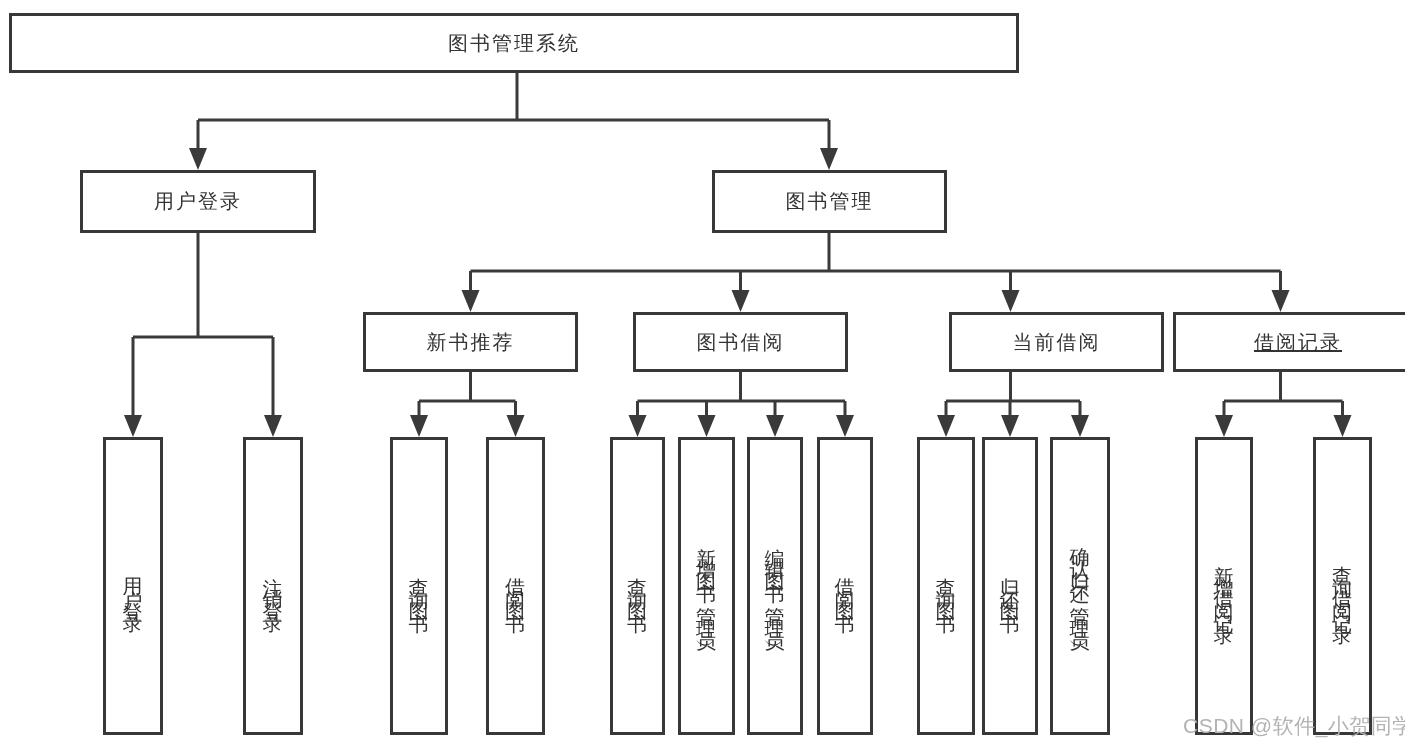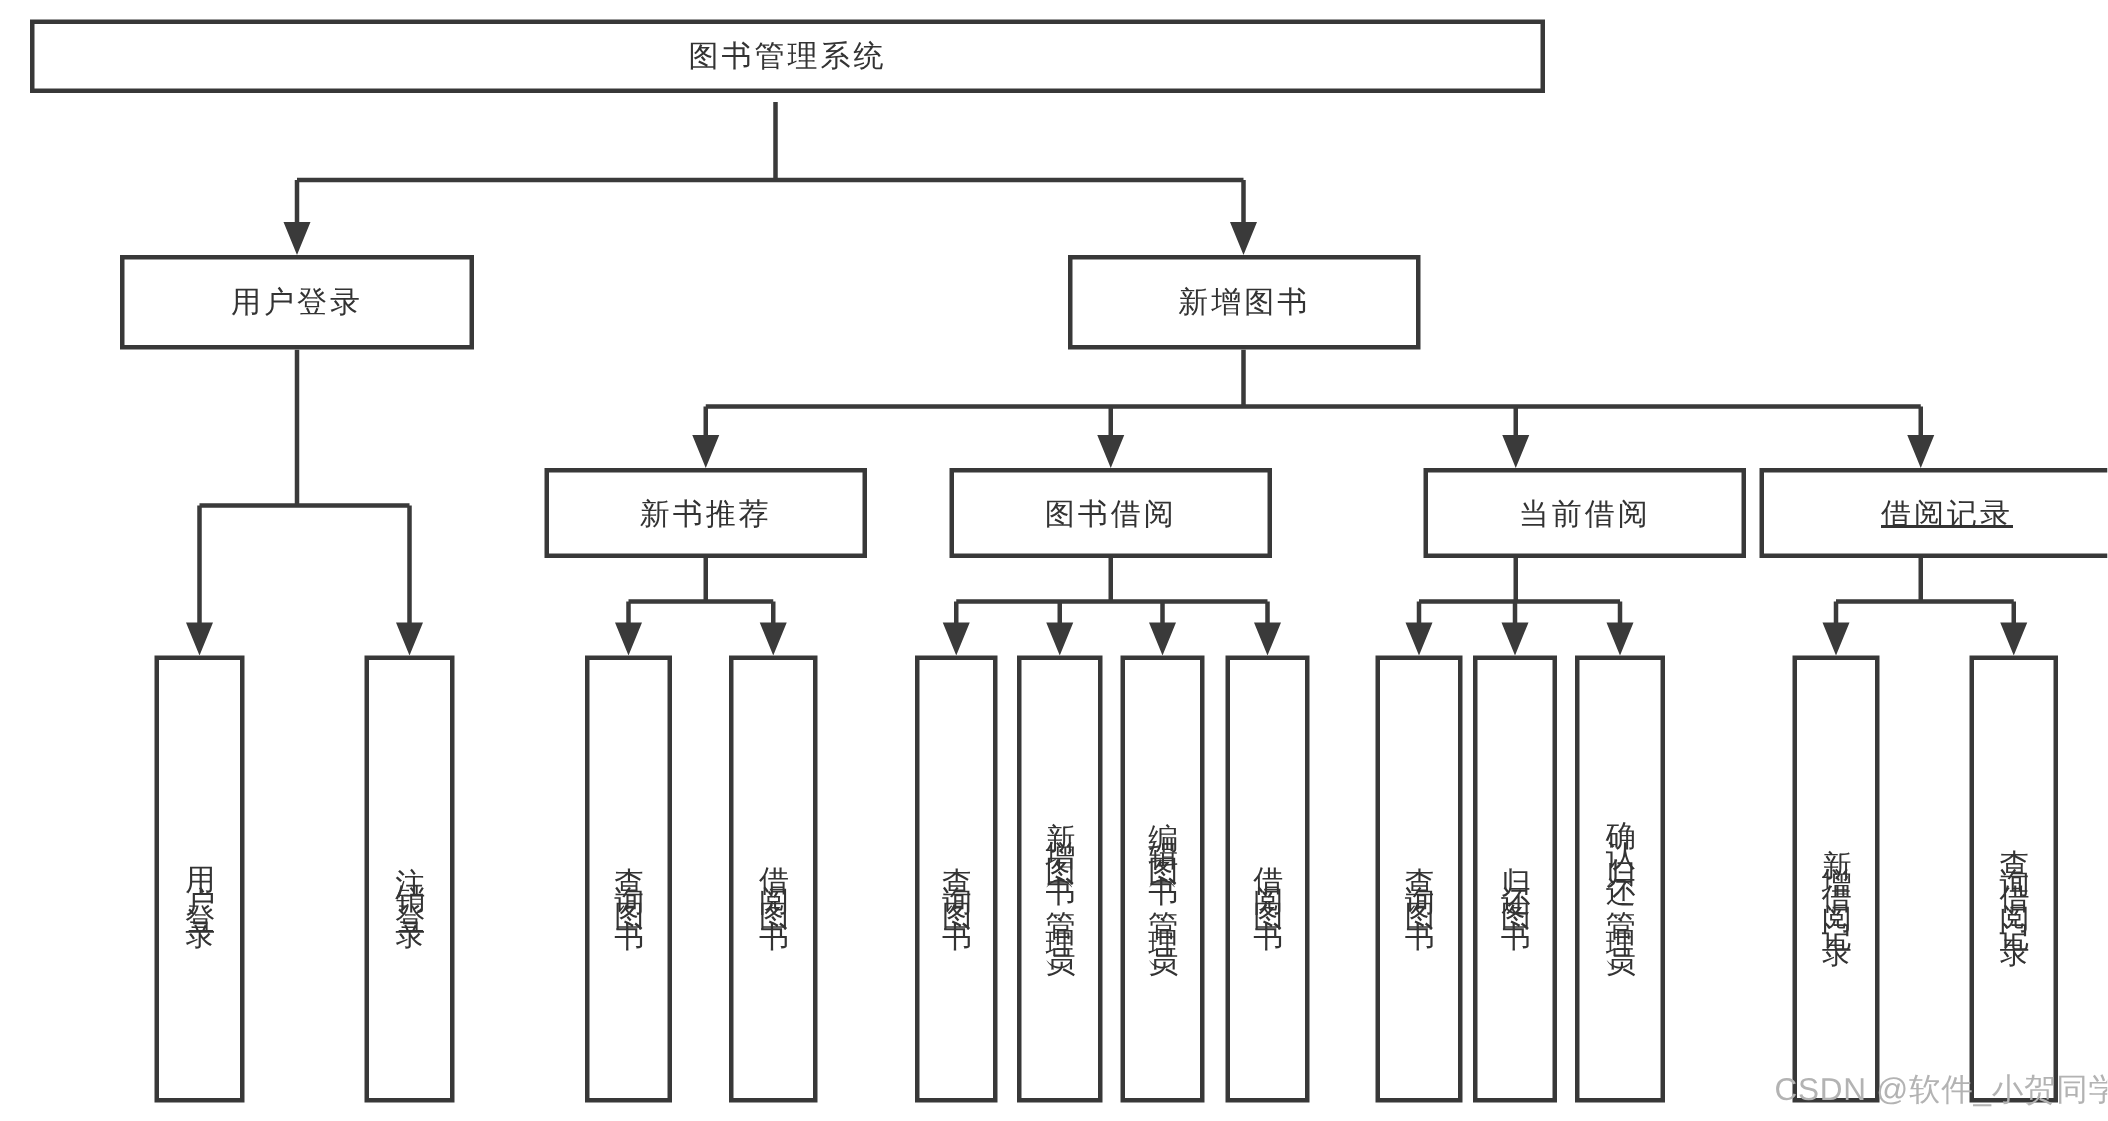--- a/index.html
+++ b/index.html
@@ -87,24 +87,24 @@
              M697.5 415 L715.5 415 L706.5 437 Z
              M766 415 L784 415 L775 437 Z
              M836 415 L854 415 L845 437 Z
              M937 415 L955 415 L946 437 Z
              M1001 415 L1019 415 L1010 437 Z
              M1071 415 L1089 415 L1080 437 Z
              M1215 415 L1233 415 L1224 437 Z
              M1333.5 415 L1351.5 415 L1342.5 437 Z"></path>
   </svg>
 
-  <div class="node" style="left:20px; top:13px; width:1010px; height:49px;">图书管理系统</div>
+  <div class="node" style="left:9px; top:13px; width:1010px; height:60px;">图书管理系统</div>
 
   <div class="node" style="left:80px; top:170px; width:236px; height:63px;">用户登录</div>
-  <div class="node" style="left:712px; top:170px; width:235px; height:63px;">新增图书</div>
+  <div class="node" style="left:712px; top:170px; width:235px; height:63px;">图书管理</div>
 
   <div class="node" style="left:633px; top:312px; width:215px; height:60px;">图书借阅</div>
   <div class="node" style="left:363px; top:312px; width:215px; height:60px;">新书推荐</div>
   <div class="node" style="left:949px; top:312px; width:215px; height:60px;">当前借阅</div>
   <div class="node" style="left:1173px; top:312px; width:250px; height:60px;text-decoration:underline;">借阅记录</div>
 
   <div class="vnode" style="left:103px; width:60px;">用户登录</div>
   <div class="vnode" style="left:243px; width:60px;">注销登录</div>
 
   <div class="vnode" style="left:390px; width:58px;">查询图书</div>

